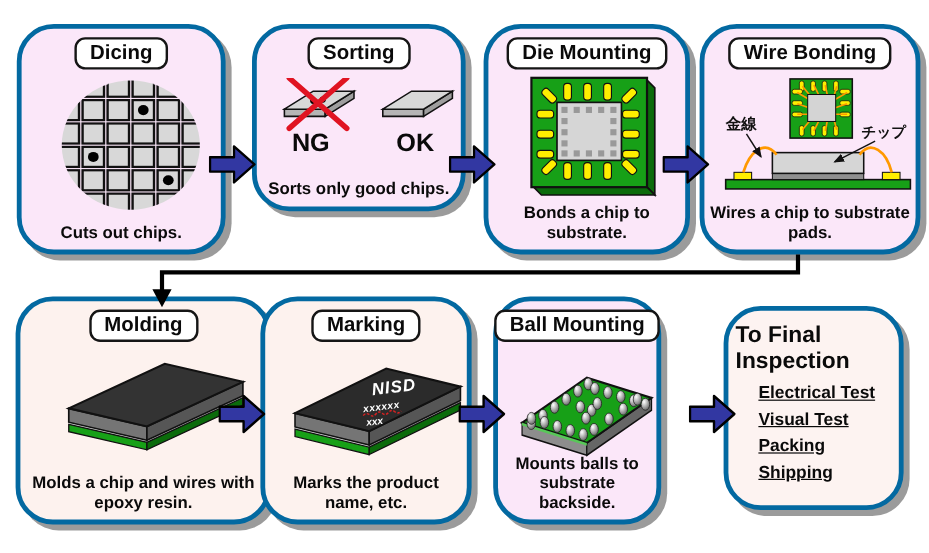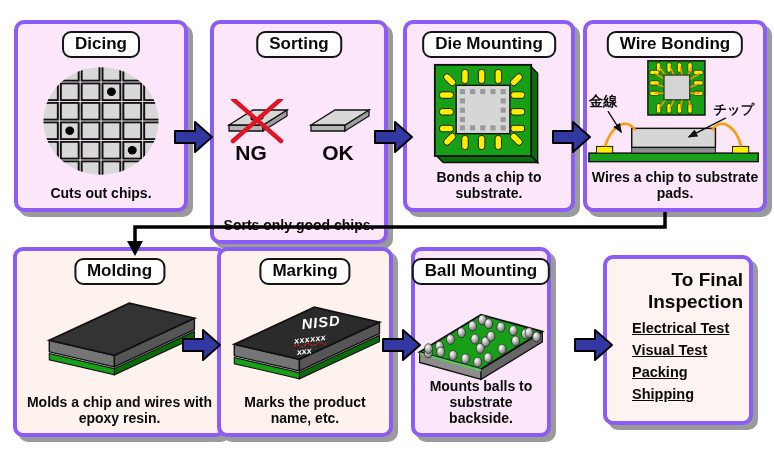--- a/index.html
+++ b/index.html
@@ -1,30 +1,30 @@
 <!DOCTYPE html>
 <html><head>
 <meta charset="utf-8">
 <style>
   html,body{margin:0;padding:0;background:#ffffff;}
   .stage{position:relative;width:774px;height:461px;background:#ffffff;overflow:hidden;
          font-family:"Liberation Sans", sans-serif;color:#0a0a0a;}
-  .panel{position:absolute;border:4px solid #8b5cf6;border-radius:10px;
+  .panel{position:absolute;border:4px solid #0369a1;border-radius:31px;
          box-shadow:5px 5px 0 #9b9b9b;box-sizing:border-box;}
   .pink{background:#fbe7f9;}
   .cream{background:#fdf2ee;}
   .title-box{position:absolute;top:7px;left:50%;transform:translateX(-50%);
          background:#ffffff;border:2px solid #151515;border-radius:9px;
          padding:1px 11px 2px 11px;font-weight:bold;font-size:17px;white-space:nowrap;z-index:2;}
   .caption{position:absolute;bottom:6px;left:3px;right:3px;text-align:center;
          font-weight:bold;font-size:14px;line-height:1.14;}
-  .illus{position:absolute;left:0;right:0;display:flex;align-items:center;justify-content:center;}
+  .illus{position:absolute;left:16px;right:0;display:flex;align-items:center;justify-content:center;}
   .flow-arrow{position:absolute;z-index:3;}
   .connector{position:absolute;z-index:1;}
-  .final-title{margin:10px auto 4px auto;width:130px;text-align:right;
+  .final-title{margin:10px auto 4px auto;width:130px;text-align:left;
          font-weight:bold;font-size:19px;line-height:1.18;}
   .final-items{margin-top:6px;padding-left:25px;}
   .final-item{font-weight:bold;font-size:14.5px;margin:6px 0;text-decoration:underline;}
   svg{display:block;}
   svg text{font-family:"Liberation Sans", sans-serif;}
 </style>
 </head>
 <body>
 
 <div class="stage">
@@ -79,21 +79,21 @@
         <g fill="#000" stroke="none">
           <circle cx="73" cy="31" r="4.5"></circle>
             <circle cx="31" cy="73" r="4.5"></circle>
             <circle cx="94" cy="94" r="4.5"></circle>
         </g>
       </svg>
     </div>
     <div class="caption">Cuts out chips.</div>
   </div>
 
-  <div class="panel pink" style="left:210px;top:20px;width:178px;height:224px;">
+  <div class="panel pink" style="left:210px;top:20px;width:178px;height:156px;">
     <div class="title-box">
       <span>Sorting</span>
     </div>
     <div class="illus" style="top:42px;bottom:44px;">
       <svg width="150" height="64" viewBox="0 0 150 64">
 
         <g stroke="#111" stroke-width="1.3">
           <polygon points="5,32 39,32 39,26 5,26" fill="#b5b5b5"></polygon>
           <polygon points="39,32 63,17 63,11 39,26" fill="#9e9e9e"></polygon>
           <polygon points="5,26 29,11 63,11 39,26" fill="#d8d8d8"></polygon>

